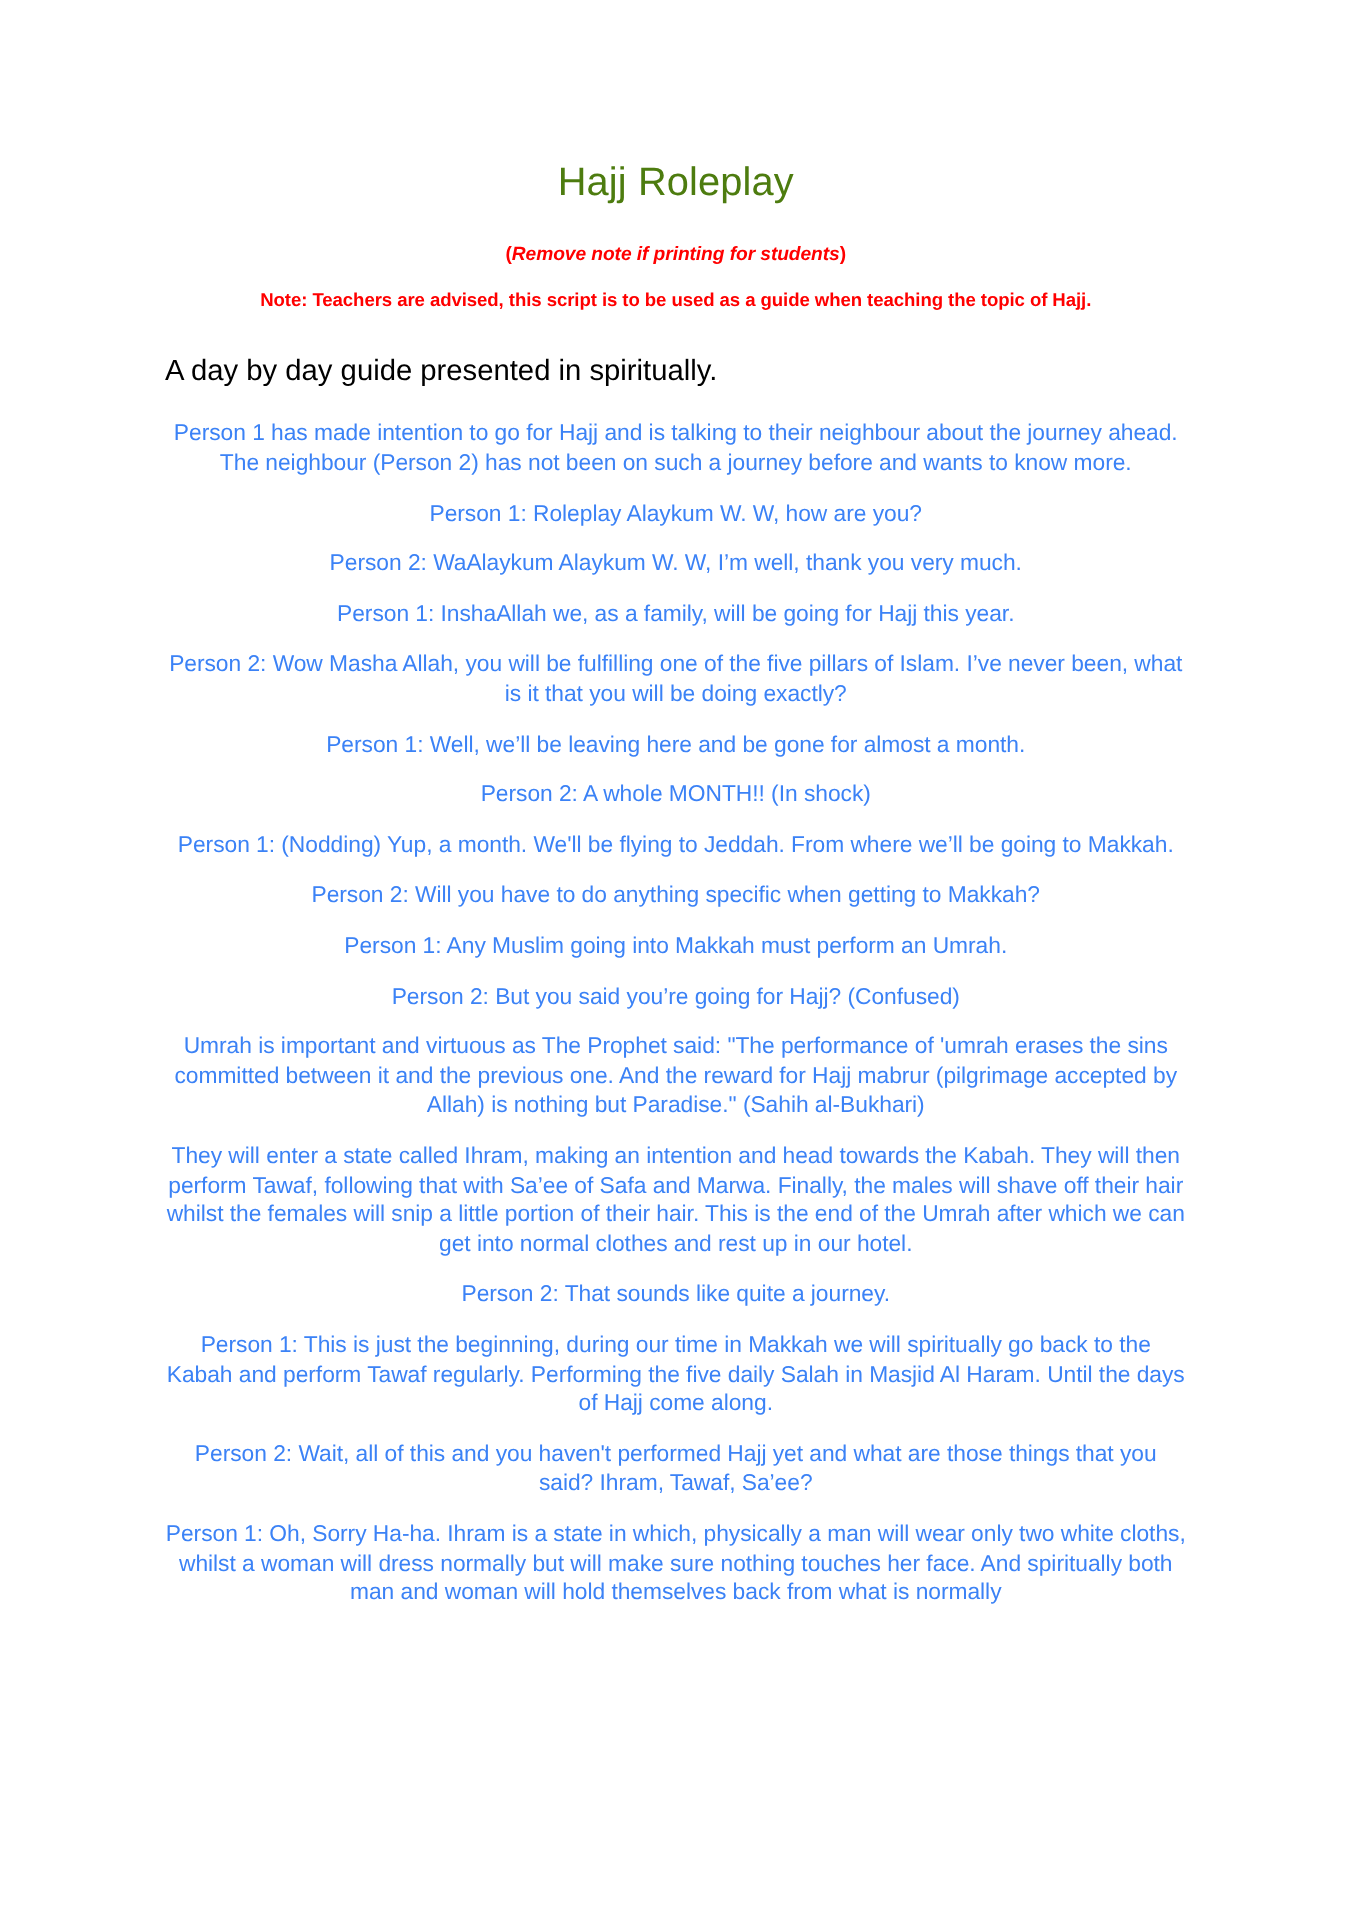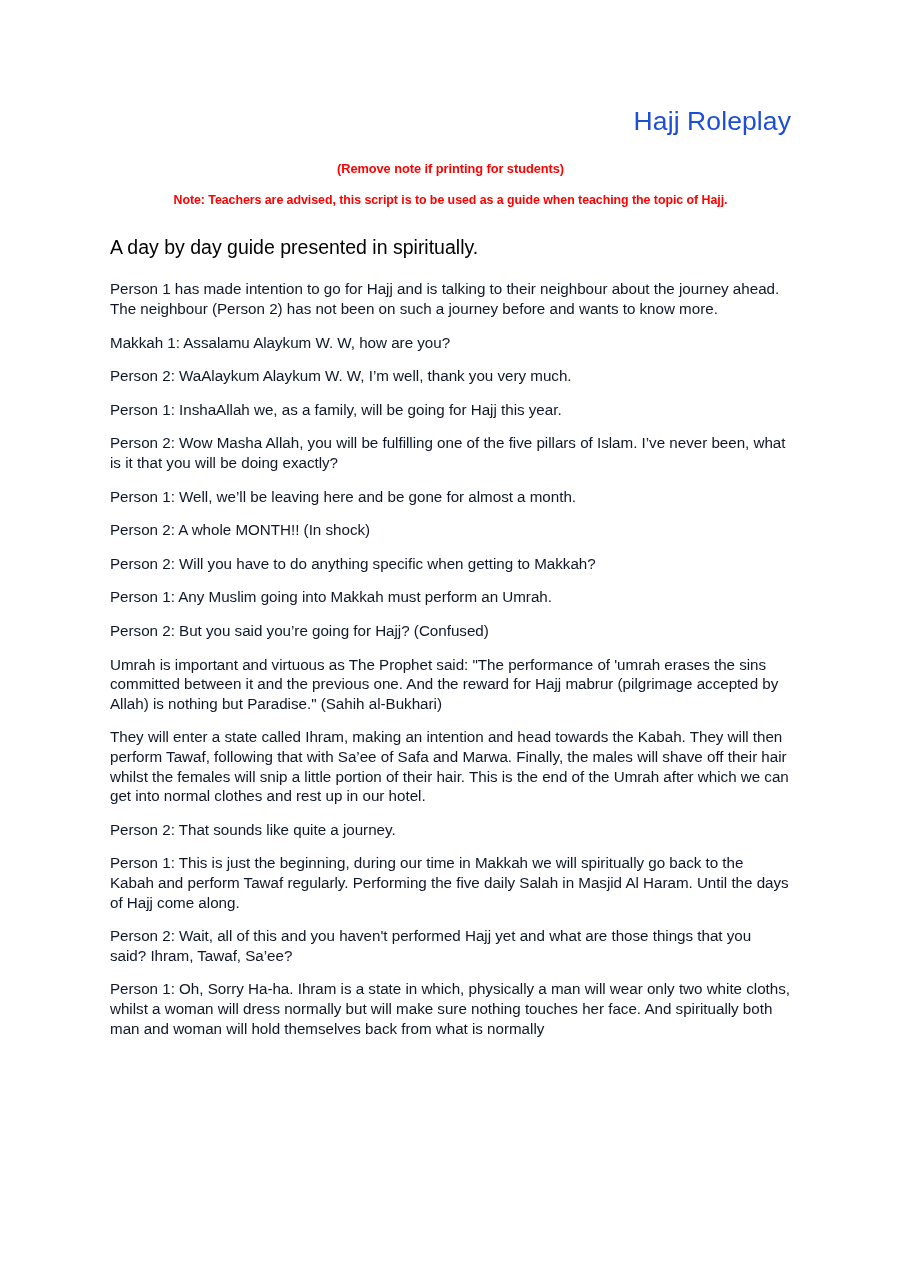--- a/index.html
+++ b/index.html
@@ -24,22 +24,22 @@
     left: 110px;
     top: 0;
     width: 681px;
   }
   .doc-title {
     margin: 0;
     padding-top: 105px;
     font-size: 26.5px;
     font-weight: 400;
     line-height: 1.25;
-    text-align: right;
-    color: #1d4ed8;
+    text-align: center;
+    color: #4d7c0f;
     letter-spacing: 0.1px;
   }
   .note-line {
     text-align: center;
     color: #ff0000;
     font-weight: bold;
     font-size: 12.4px;
     line-height: 1.35;
     letter-spacing: -0.05px;
   }
@@ -47,40 +47,41 @@
     margin-top: 22px;
     font-size: 12.8px;
   }
   .note-line.second {
     margin-top: 15px;
   }
   .note-line.third {
     margin-top: 16px;
   }
   .note-italic {
+    font-style: italic;
   }
   .paren {
     font-style: normal;
   }
   .subheading {
     margin: 0;
     padding-top: 26px;
     font-size: 19.5px;
     font-weight: 400;
     line-height: 1.3;
     text-align: left;
     color: #000000;
   }
   .body-block {
     margin: 0;
     padding-top: 14px;
     font-size: 15.2px;
     line-height: 19.6px;
-    text-align: left;
-    color: #0f172a;
+    text-align: center;
+    color: #3b82f6;
     letter-spacing: -0.02px;
   }
   .body-block.lead {
     padding-top: 19px;
   }
 </style>
 </head>
 <body>
 
 <div class="page">
@@ -91,26 +92,27 @@
     <div class="note-line first">
       <span class="paren">(</span><span class="note-italic">Remove note if printing for students</span><span class="paren">)</span>
     </div>
 
     <div class="note-line second">Note: Teachers are advised, this script is to be used as a guide when teaching the topic of Hajj.</div>
 
 
     <h2 class="subheading">A day by day guide presented in spiritually.</h2>
 
     <p class="body-block lead">Person 1 has made intention to go for Hajj and is talking to their neighbour about the journey ahead. The neighbour (Person 2) has not been on such a journey before and wants to know more.</p>
-    <p class="body-block">Makkah 1: Assalamu Alaykum W. W, how are you?</p>
+    <p class="body-block">Person 1: Roleplay Alaykum W. W, how are you?</p>
     <p class="body-block">Person 2: WaAlaykum Alaykum W. W, I’m well, thank you very much.</p>
     <p class="body-block">Person 1: InshaAllah we, as a family, will be going for Hajj this year.</p>
     <p class="body-block">Person 2: Wow Masha Allah, you will be fulfilling one of the five pillars of Islam. I’ve never been, what is it that you will be doing exactly?</p>
     <p class="body-block">Person 1: Well, we’ll be leaving here and be gone for almost a month.</p>
     <p class="body-block">Person 2: A whole MONTH!! (In shock)</p>
+    <p class="body-block">Person 1: (Nodding) Yup, a month. We'll be flying to Jeddah. From where we’ll be going to Makkah.</p>
     <p class="body-block">Person 2: Will you have to do anything specific when getting to Makkah?</p>
     <p class="body-block">Person 1: Any Muslim going into Makkah must perform an Umrah.</p>
     <p class="body-block">Person 2: But you said you’re going for Hajj? (Confused)</p>
     <p class="body-block">Umrah is important and virtuous as The Prophet said: "The performance of 'umrah erases the sins committed between it and the previous one. And the reward for Hajj mabrur (pilgrimage accepted by Allah) is nothing but Paradise." (Sahih al-Bukhari)</p>
     <p class="body-block">They will enter a state called Ihram, making an intention and head towards the Kabah. They will then perform Tawaf, following that with Sa’ee of Safa and Marwa. Finally, the males will shave off their hair whilst the females will snip a little portion of their hair. This is the end of the Umrah after which we can get into normal clothes and rest up in our hotel.</p>
     <p class="body-block">Person 2: That sounds like quite a journey.</p>
     <p class="body-block">Person 1: This is just the beginning, during our time in Makkah we will spiritually go back to the Kabah and perform Tawaf regularly. Performing the five daily Salah in Masjid Al Haram. Until the days of Hajj come along.</p>
     <p class="body-block">Person 2: Wait, all of this and you haven't performed Hajj yet and what are those things that you said? Ihram, Tawaf, Sa’ee?</p>
     <p class="body-block">Person 1: Oh, Sorry Ha-ha. Ihram is a state in which, physically a man will wear only two white cloths, whilst a woman will dress normally but will make sure nothing touches her face. And spiritually both man and woman will hold themselves back from what is normally</p>
 

